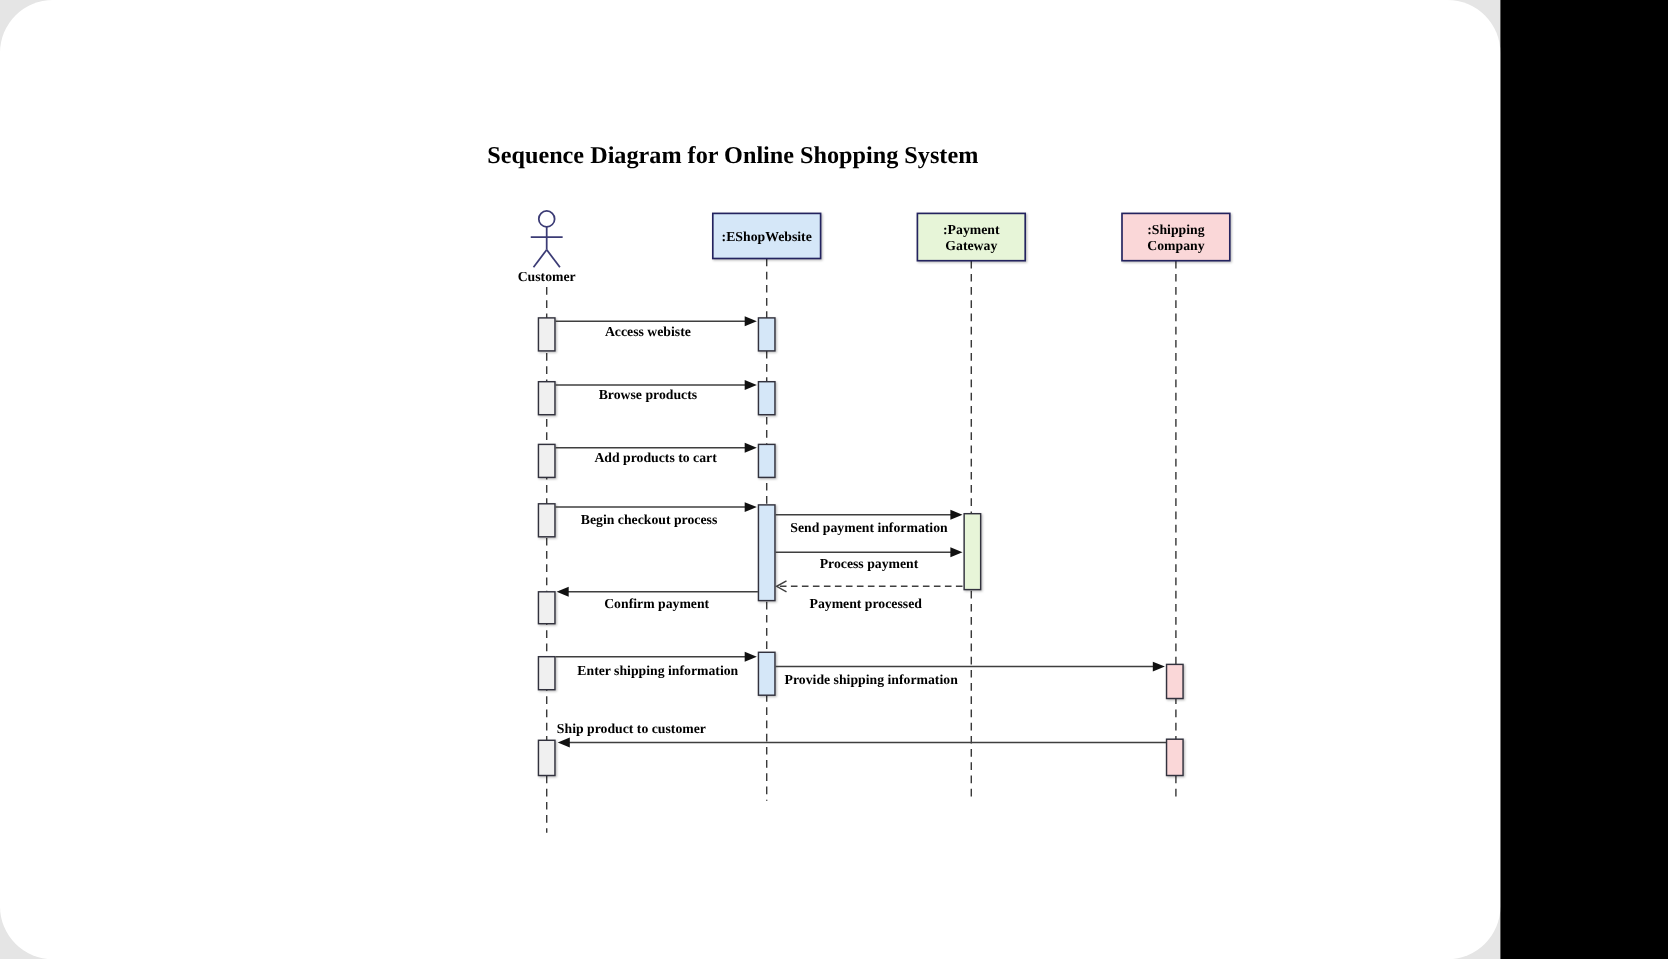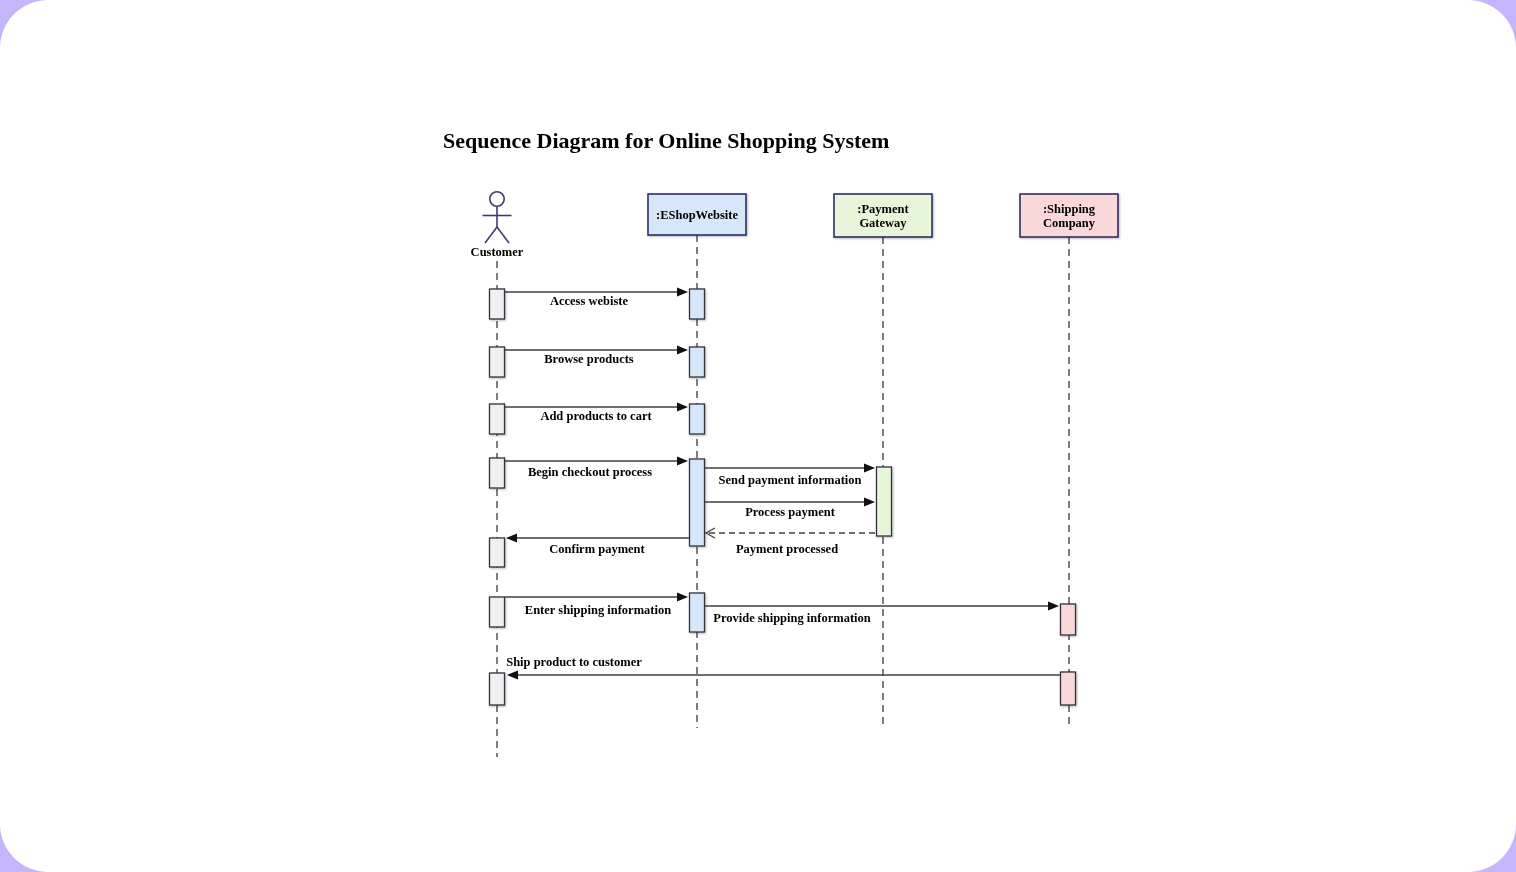--- a/index.html
+++ b/index.html
@@ -3,22 +3,22 @@
 <meta charset="utf-8">
 <style>
   html, body {
     margin: 0; padding: 0;
     background: #000;
     width: 1516px; height: 872px;
     font-family: "Liberation Serif", serif;
   }
   .frame {
     position: relative;
-    width: 1516px; height: 872px;
-    background: #c4b5fd;
+    width: 1364px; height: 872px;
+    background: #e5e5e5;
     overflow: hidden;
   }
   .page {
     position: absolute;
     left: 0; top: 0; right: 0; bottom: 0;
     background: #fff;
     border-radius: 48px;
     overflow: hidden;
   }
   .title {

